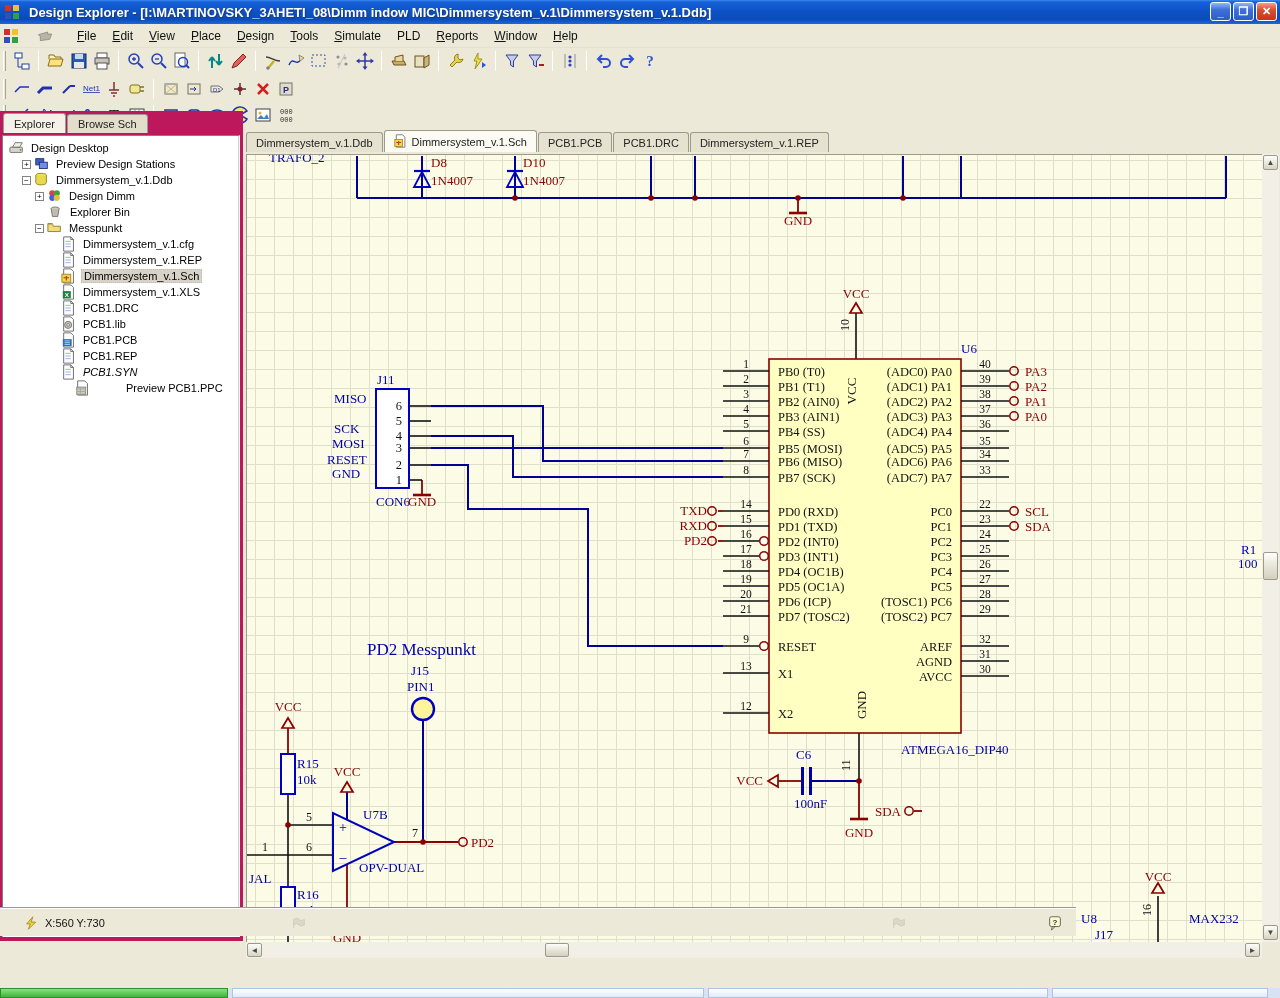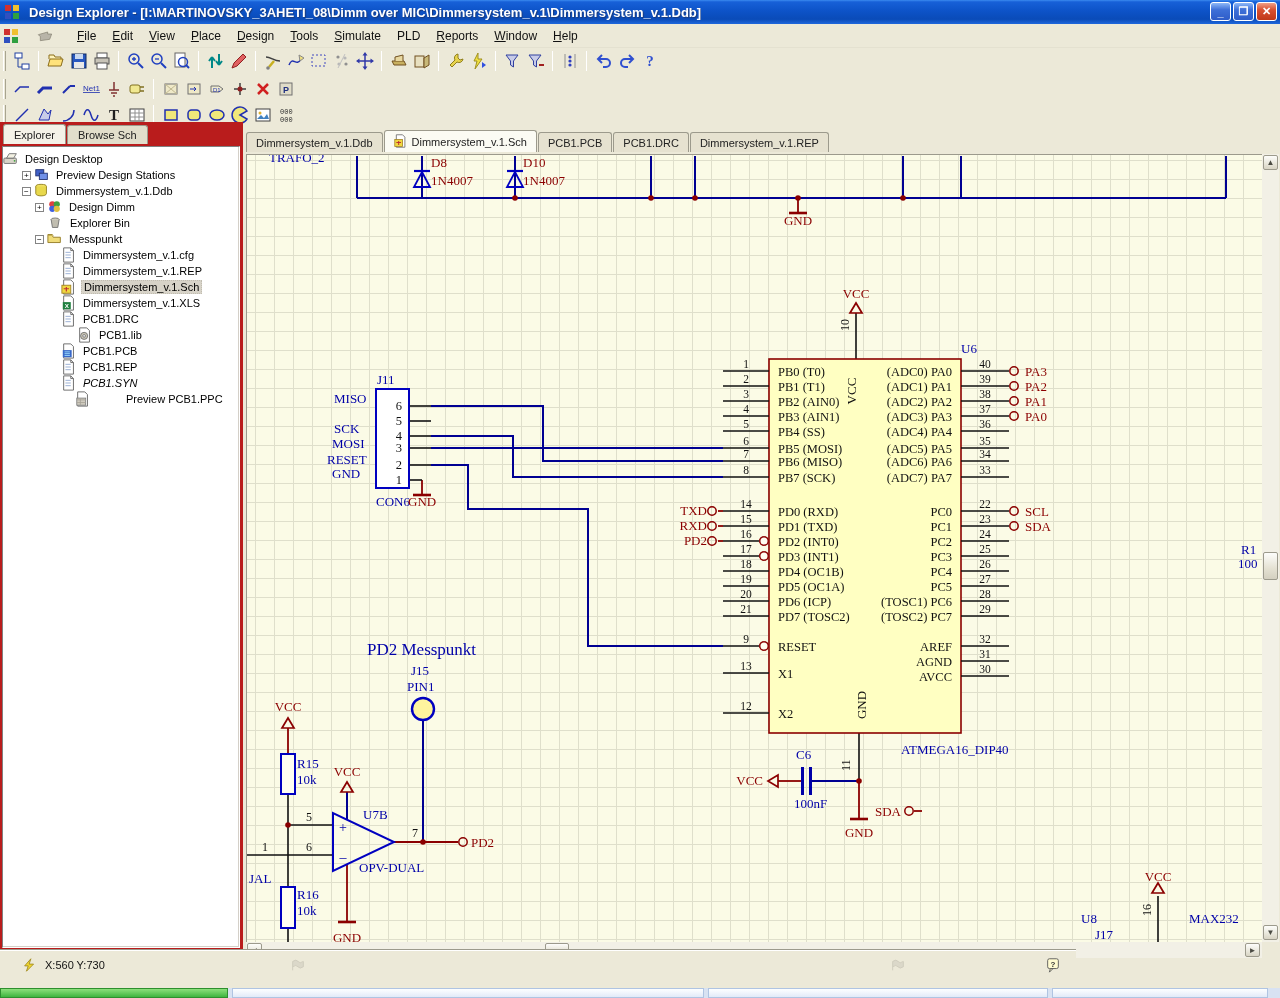--- a/index.html
+++ b/index.html
@@ -30,21 +30,21 @@
 
   
   .toolbar { left:0; width:1280px; height:26px; background:#ECE9D8; display:flex; align-items:center; }
   .tb-handle { width:3px; height:20px; border-left:1px solid #fff; border-right:1px solid #A8A490;
     margin:0 4px 0 3px; }
   .tb-sep { width:1px; height:20px; background:#C8C4B0; border-right:1px solid #fff; margin:0 5px; }
   .tbtn { width:23px; height:22px; display:flex; align-items:center; justify-content:center; }
   .tbtn svg { width:18px; height:18px; }
 
   
-  #left-panel { left:0; top:122px; width:243px; height:830px; background:#b91c1c; }
+  #left-panel { left:0; top:111px; width:243px; height:830px; background:#be185d; }
   .panel-tabs { display:flex; height:22px; padding-left:3px; align-items:flex-end; }
   .ptab { font-size:11px; padding:3px 10px 3px 10px; border:1px solid #9C9A8C; border-bottom:none;
     border-radius:3px 3px 0 0; background:#E2DECB; color:#222; margin-right:1px; }
   .ptab.active { background:#F4F2E8; position:relative; top:0px; padding-top:4px; }
   #tree-area { position:absolute; left:2px; top:24px; width:238px; height:802px; background:#fff;
     border:1px solid #808080; border-right-color:#fff; border-bottom-color:#fff;
     box-shadow:inset -1px -1px 0 #D4D0C8; overflow:hidden; padding-top:4px; }
   .trow { height:16px; display:flex; align-items:center; font-size:11px; color:#000; white-space:nowrap; }
   .pm { width:9px; height:9px; border:1px solid #848484; background:#fff; font-size:8px; line-height:7px;
     text-align:center; color:#000; margin-right:3px; flex:none; font-family:"Liberation Mono",monospace; }
@@ -73,42 +73,42 @@
   
   .sb-btn { position:absolute; background:linear-gradient(180deg,#FDFDFB,#E8E6DA 60%,#D8D4C4);
     border:1px solid #9C9A8C; border-radius:2px; display:flex; align-items:center; justify-content:center;
     font-size:8px; color:#4A4A42; }
   #vsb { left:1262px; top:154px; width:17px; height:788px; background:#F2F0E6; }
   #hsb { left:246px; top:942px; width:1016px; height:16px; background:#F2F0E6; }
   .sb-thumb { position:absolute; background:linear-gradient(180deg,#FDFDFB,#E4E1D2 60%,#D4D0C0);
     border:1px solid #9C9A8C; border-radius:2px; }
 
   
-  #statusbar { left:0; top:950px; width:1076px; height:28px; background:#ECE9D8;
+  #statusbar { left:0; top:908px; width:1076px; height:28px; background:#ECE9D8;
     border-top:1px solid #fff; box-shadow:0 -1px 0 #9C9A8C; display:flex; align-items:center;
-    font-size:11px; color:#111; }
+    font-size:11px; color:#111;text-align:center; }
   #taskstrip { left:0; top:988px; width:1280px; height:10px; background:#D8E2F2; display:flex; }
   .task-green { width:228px; height:10px;
     background:linear-gradient(180deg,#8CE07C,#3FB53F); border:1px solid #2E8F2E; }
   .task-seg { height:10px; background:linear-gradient(180deg,#FDFEFF,#E2EAF8);
     border:1px solid #AFC4E2; margin-left:4px; }
 </style>
 </head>
 <body>
 
 <div class="abs" id="titlebar">
   <span class="ticon" style="margin-left:4px">
     <svg viewBox="0 0 16 16">
         <rect x="1" y="1" width="6" height="6" fill="#D03030"></rect>
         <rect x="9" y="1" width="6" height="6" fill="#F0C030"></rect>
         <rect x="1" y="9" width="6" height="6" fill="#3050C0"></rect>
         <rect x="9" y="9" width="6" height="6" fill="#30A040"></rect>
       </svg>
   </span>
-  <span id="title-text">Design Explorer - [I:\MARTINOVSKY_3AHETI_08\Dimm over MIC\Dimmersystem_v.1\Dimmersystem_v.1.Ddb]</span>
+  <span id="title-text">Design Explorer - [I:\MARTINOVSKY_3AHETI_08\Dimm indow MIC\Dimmersystem_v.1\Dimmersystem_v.1.Ddb]</span>
   <span id="titlebar-buttons">
     <span class="winbtn">_</span>
     <span class="winbtn">❐</span>
     <span class="winbtn close">✕</span>
   </span>
 </div>
 
 <div class="abs" id="menubar">
   <span class="ticon" style="margin-left:3px">
     <svg viewBox="0 0 16 16">
@@ -444,21 +444,21 @@
       </svg>
     </span>
   </div>
 
 <div class="abs" id="left-panel">
   <div class="panel-tabs" id="panel-tabs">
       <span class="ptab active">Explorer</span>
       <span class="ptab">Browse Sch</span>
     </div>
   <div id="tree-area">
-      <div class="trow" style="padding-left: 0; align-items: center;">
+      <div class="trow" style="padding-left: 6px; align-items: center;">
         <span class="ticon"><svg viewBox="0 0 18 18">
             <rect x="1" y="8" width="14" height="6" rx="1" fill="#D8D4C8" stroke="#707070"></rect>
             <path d="M4 8l3-5h8l-3 5z" fill="#F2F0E2" stroke="#707070"></path>
             <circle cx="13" cy="11" r="1" fill="#40A040"></circle>
           </svg></span>
         <span class="tlabel">Design Desktop</span>
       </div>
       <div class="trow" style="padding-left: 19px;">
         <span class="pm">+</span>
         <span class="ticon"><svg viewBox="0 0 18 18">
@@ -539,21 +539,21 @@
       </div>
       <div class="trow" style="padding-left: 45px;">
         <span style="width:13px;flex:none"></span>
         <span class="ticon"><svg viewBox="0 0 18 18">
             <path d="M3 1h8l3 3v13H3z" fill="#fff" stroke="#606060"></path>
             <path d="M11 1v3h3" fill="none" stroke="#606060"></path>
             <path d="M5 6h6M5 9h6M5 12h6" stroke="#90A8D0"></path>
           </svg></span>
         <span class="tlabel">PCB1.DRC</span>
       </div>
-      <div class="trow" style="padding-left: 45px; margin-left: 16px;">
+      <div class="trow" style="padding-left: 45px;">
         <span style="width:13px;flex:none"></span>
         <span class="ticon"><svg viewBox="0 0 18 18">
             <path d="M3 1h8l3 3v13H3z" fill="#fff" stroke="#606060"></path>
             <circle cx="8" cy="10" r="4" fill="#C8C4B4" stroke="#707070"></circle>
             <circle cx="8" cy="10" r="1.5" fill="#fff" stroke="#707070"></circle>
           </svg></span>
         <span class="tlabel">PCB1.lib</span>
       </div>
       <div class="trow" style="padding-left: 45px;">
         <span style="width:13px;flex:none"></span>

